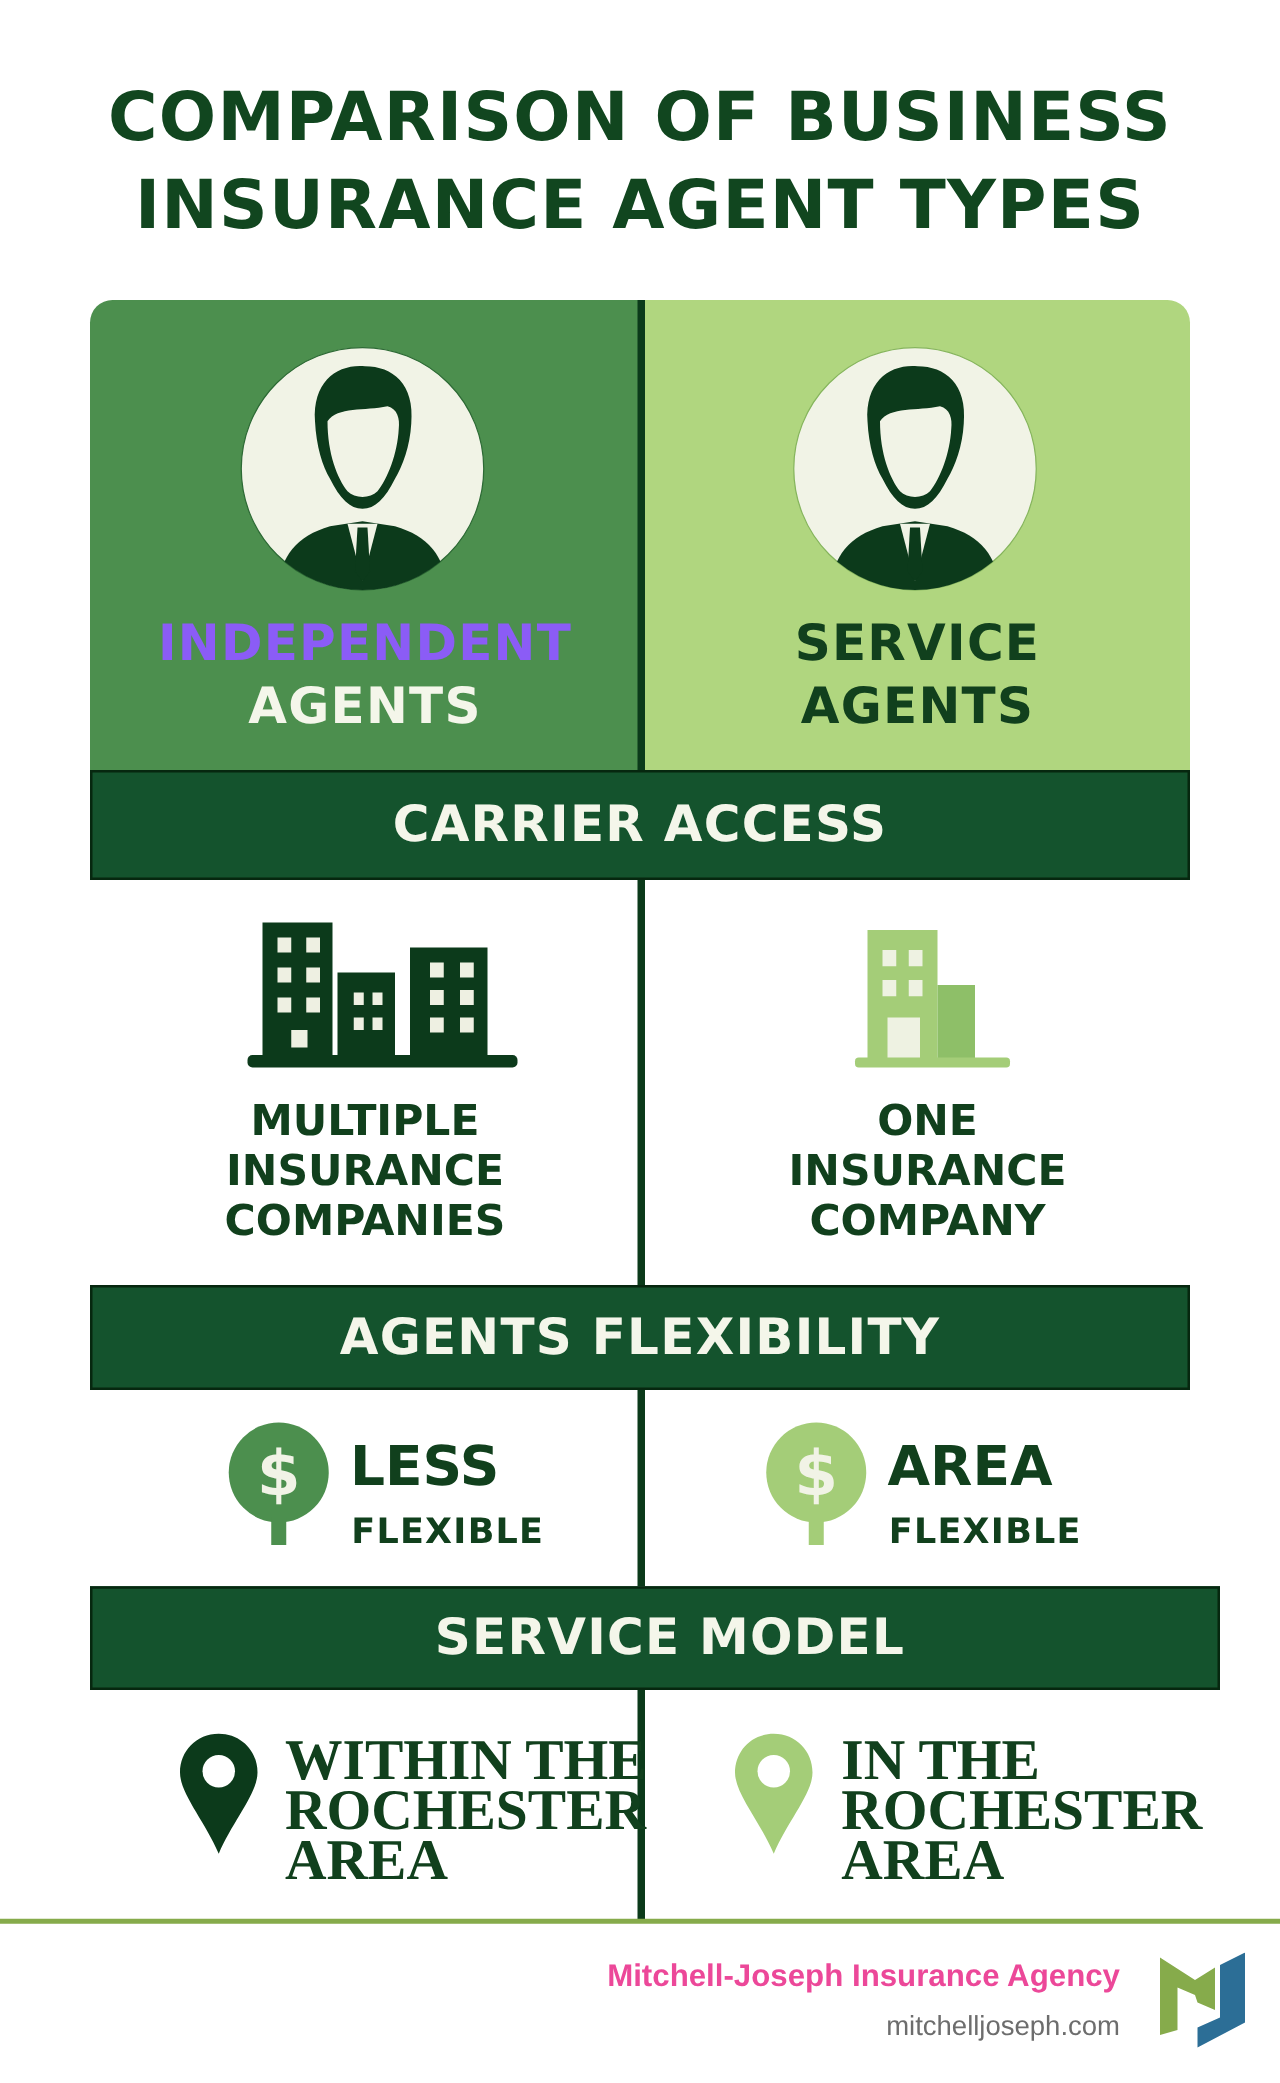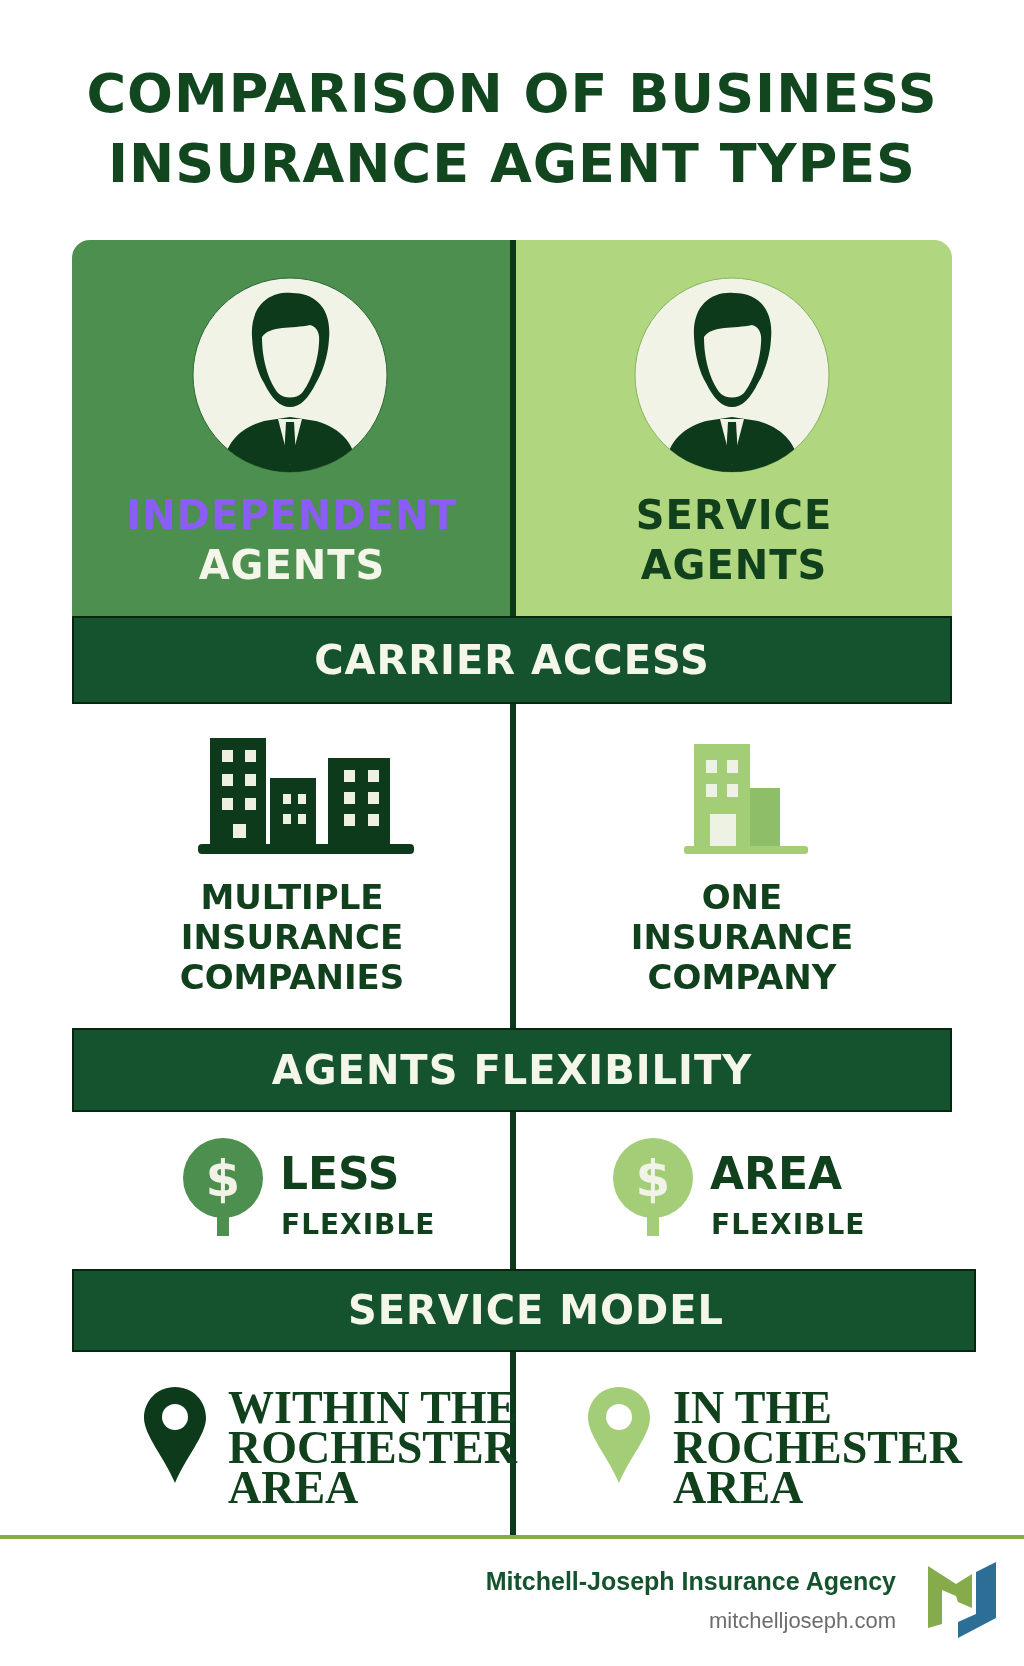--- a/index.html
+++ b/index.html
@@ -18,21 +18,21 @@
          font-weight:bold; font-size:40px; letter-spacing:1px;
          box-shadow: inset 0 0 0 2px #06270f; }
   .agent-label { text-align:center; font-weight:bold; font-size:40px; line-height:54px;
                  letter-spacing:1px; }
   .cell-text { text-align:center; font-weight:bold; font-size:34px; line-height:40px; color:#11401d; }
   .flex-big { font-weight:bold; font-size:44px; color:#11401d; line-height:48px; }
   .flex-small { font-weight:bold; font-size:28px; color:#11401d; line-height:34px; letter-spacing:1px; }
   .svc-text { font-weight:bold; font-size:46px; line-height:40px; color:#11401d; text-align:left;font-family:Liberation Serif, serif; }
   .footer-line { left:0; top:1535px; width:1024px; height:4px; background:#86ab4b; }
   .agency { right:128px; top:1567px; font-family:"Liberation Sans", sans-serif; font-weight:bold;
-            font-size:25px; color:#14532d; text-align:right; }
+            font-size:25px; color:#ec4899; text-align:right; }
   .url { right:128px; top:1608px; font-family:"Liberation Sans", sans-serif;
          font-size:22px; color:#6d6d6d; text-align:right; }
 </style>
 </head>
 <body>
 
 <div class="abs title" style="top:58px;">COMPARISON OF BUSINESS</div>
 <div class="abs title" style="top:128px;">INSURANCE AGENT TYPES</div>
 
 <div class="abs panel-left"></div>

